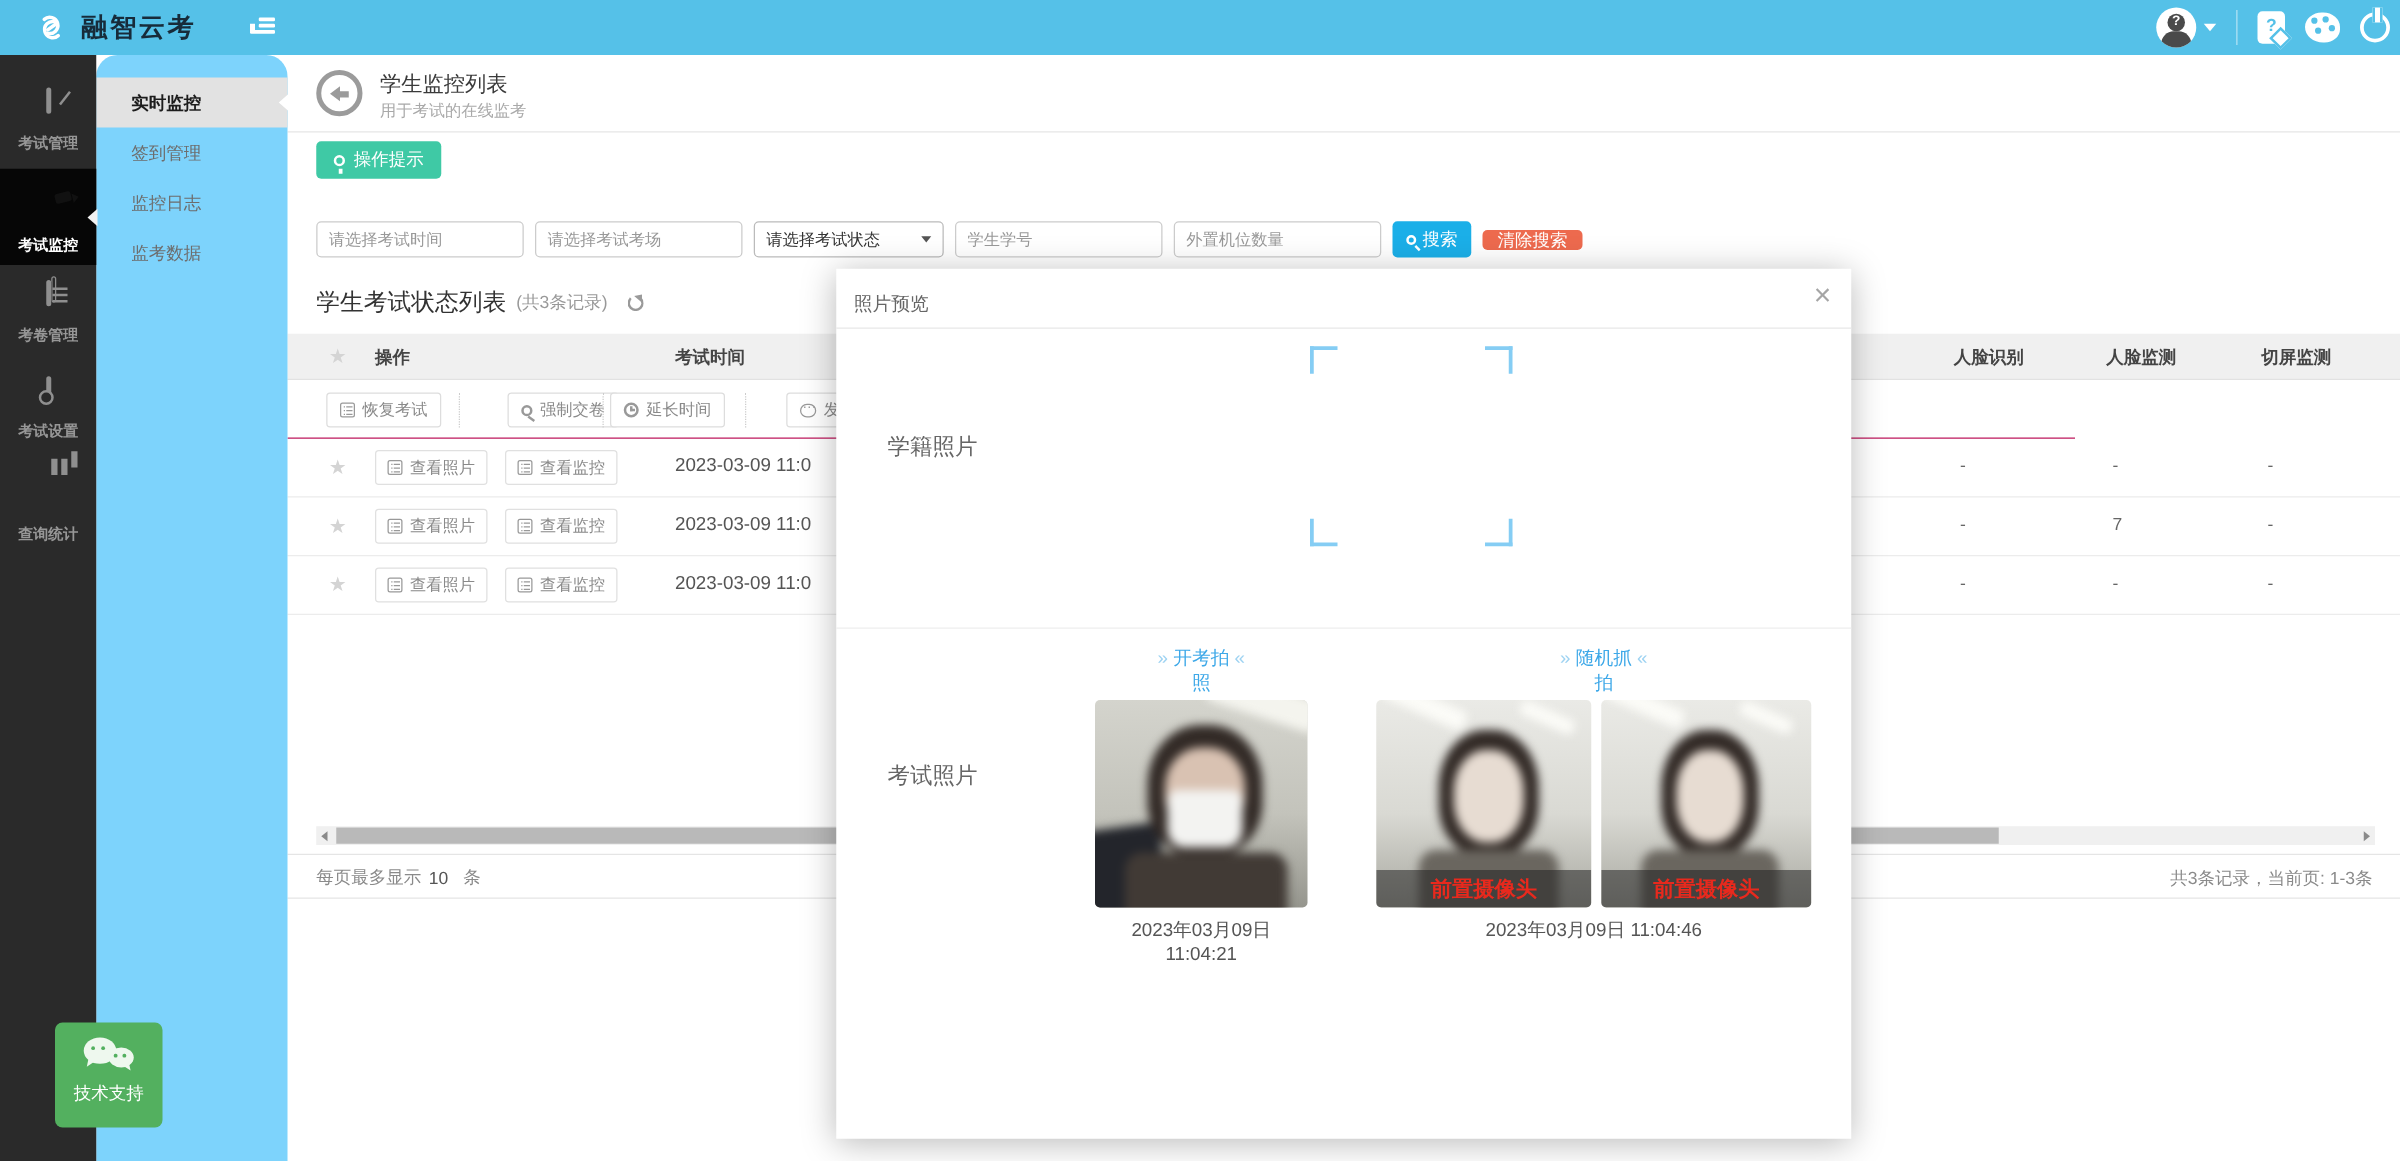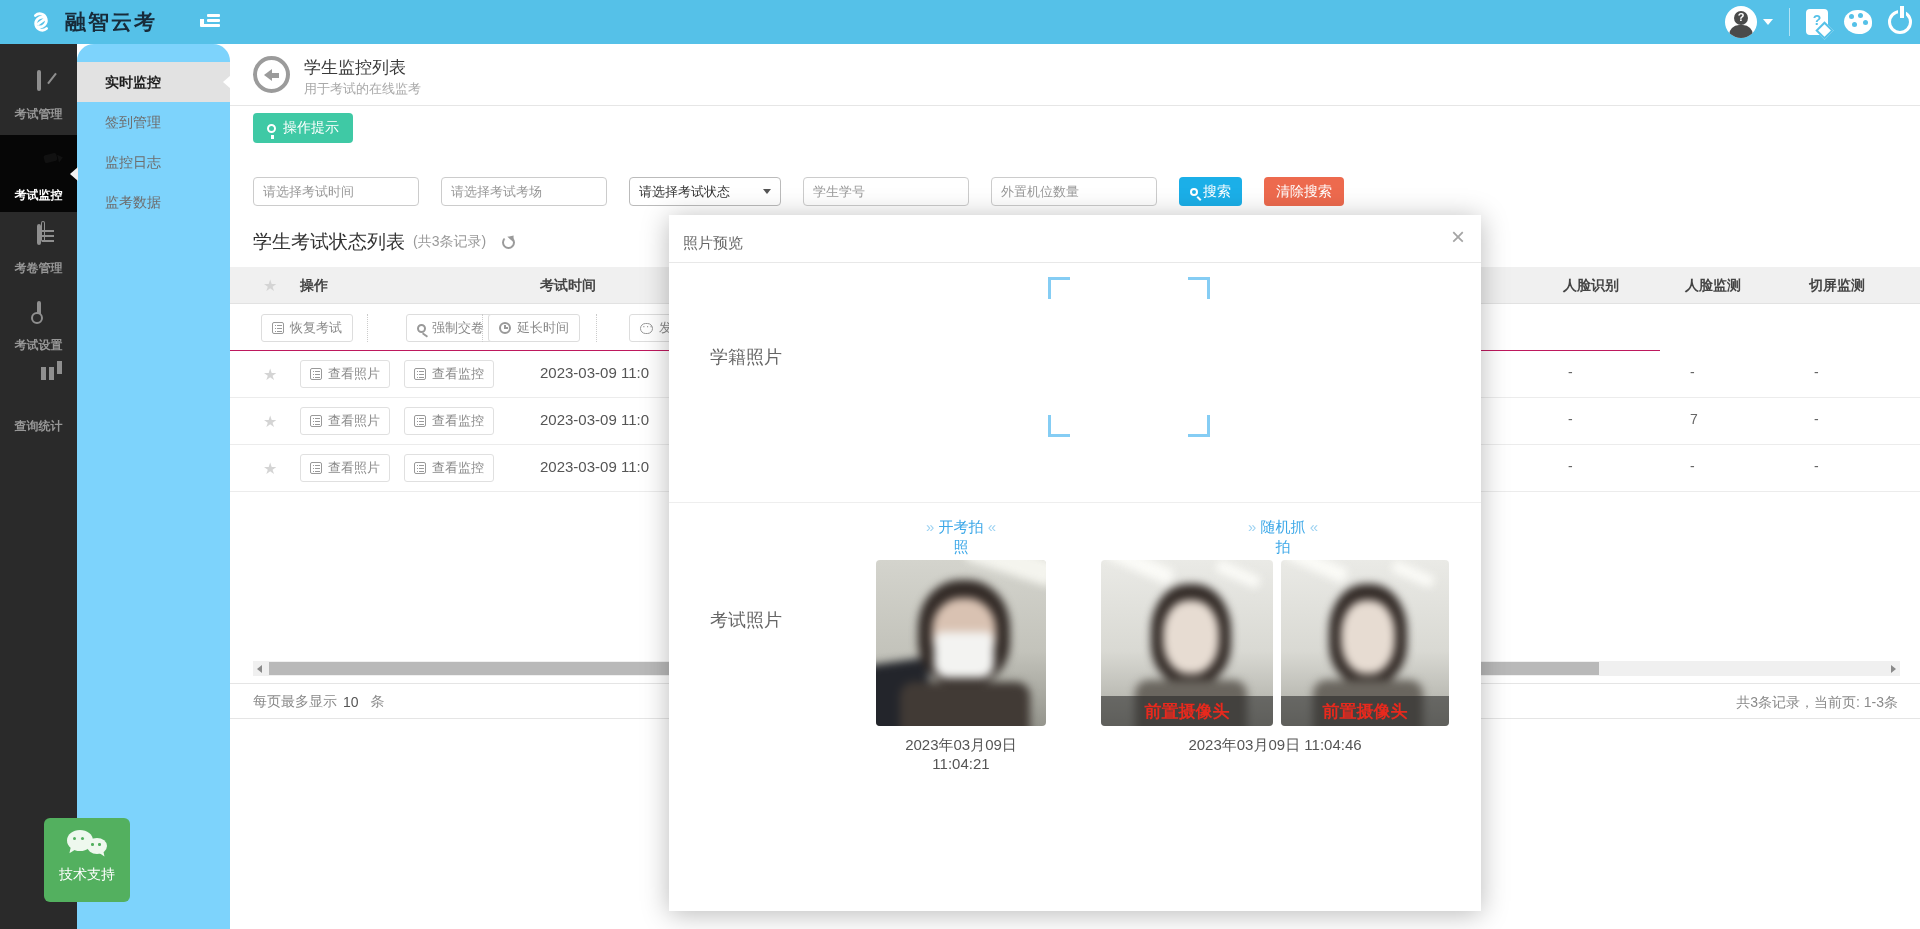--- a/index.html
+++ b/index.html
@@ -64,30 +64,30 @@
   #back-btn { position:absolute; left:23px; top:12px; width:37px; height:37px; border:4px solid #9b9b9b; border-radius:50%; cursor:pointer; }
   #back-btn::before { content:""; position:absolute; left:7px; top:9px; border-top:6px solid transparent; border-bottom:6px solid transparent; border-right:8px solid #9b9b9b; }
   #back-btn::after { content:""; position:absolute; left:12px; top:13px; width:10px; height:5px; background:#9b9b9b; }
   #page-title { position:absolute; left:74px; top:12px; font-size:17px; color:#3a3a3a; }
   #page-subtitle { position:absolute; left:74px; top:36px; font-size:13px; color:#a9a9a9; }
   #header-divider { position:absolute; left:0; top:61px; width:1690px; height:1px; background:#e6e6e6; }
   #tip-btn { position:absolute; left:23px; top:69px; height:30px; padding:0 14px; background:#3fc9a5; color:#fff; font-size:14px; border:none; border-radius:4px; display:flex; align-items:center; gap:7px; cursor:pointer; }
   .ic-bulb { width:9px; height:9px; border:2px solid #fff; border-radius:50%; position:relative; }
   .ic-bulb::after { content:""; position:absolute; left:2px; top:9px; width:3px; height:4px; background:#fff; }
 
-  #filters { position:absolute; left:23px; top:133px; display:flex; gap:22px; align-items:center; }
+  #filters { position:absolute; left:23px; top:133px; display:flex; gap:9px; align-items:center; }
   .flt-input { width:166px; height:29px; border:1px solid #ccc; border-radius:4px; padding:0 9px; font-size:13px; color:#333;
     font-family:"Liberation Sans","DejaVu Sans",sans-serif; }
   .flt-input::placeholder { color:#999; }
   .flt-select { width:152px; height:29px; border:1px solid #bbb; border-radius:4px; padding:0 9px; font-size:13px; color:#333; display:flex; align-items:center; justify-content:space-between; cursor:pointer; background:#fff; }
   .flt-select .sel-caret { width:0; height:0; border-left:4px solid transparent; border-right:4px solid transparent; border-top:5px solid #555; }
   .btn-search { height:29px; padding:0 11px; background:#1bafe8; border:none; border-radius:4px; color:#fff; font-size:14px; display:flex; align-items:center; gap:5px; cursor:pointer; }
   .ic-mag { width:8px; height:8px; border:2px solid #fff; border-radius:50%; position:relative; }
   .ic-mag::after { content:""; position:absolute; left:6px; top:6px; width:2px; height:5px; background:#fff; transform:rotate(-45deg); }
-  .btn-clear { height:29px; padding:0 12px; background:#ed6a4e; border:none; border-radius:4px; color:#fff; font-size:14px; cursor:pointer; }
+  .btn-clear { height:16px; padding:0 12px; background:#ed6a4e; border:none; border-radius:4px; color:#fff; font-size:14px; cursor:pointer; }
 
   #list-title-row { position:absolute; left:23px; top:185px; display:flex; align-items:center; gap:8px; }
   #list-title { font-size:19px; color:#333; }
   #list-count { font-size:14px; color:#999; }
   .ic-refresh { width:13px; height:13px; border:2px solid #9a9a9a; border-radius:50%; border-top-color:transparent; position:relative; margin-left:8px; cursor:pointer; }
   .ic-refresh::after { content:""; position:absolute; right:-3px; top:-3px; border-left:4px solid transparent; border-right:4px solid transparent; border-bottom:5px solid #9a9a9a; transform:rotate(40deg); }
 
   
   #tbl-header { position:absolute; left:0; top:223px; width:1690px; height:37px; background:#f0f0f0; border-bottom:1px solid #e2e2e2; }
   .th { position:absolute; top:0; height:37px; line-height:37px; font-size:14px; font-weight:bold; color:#444; }

